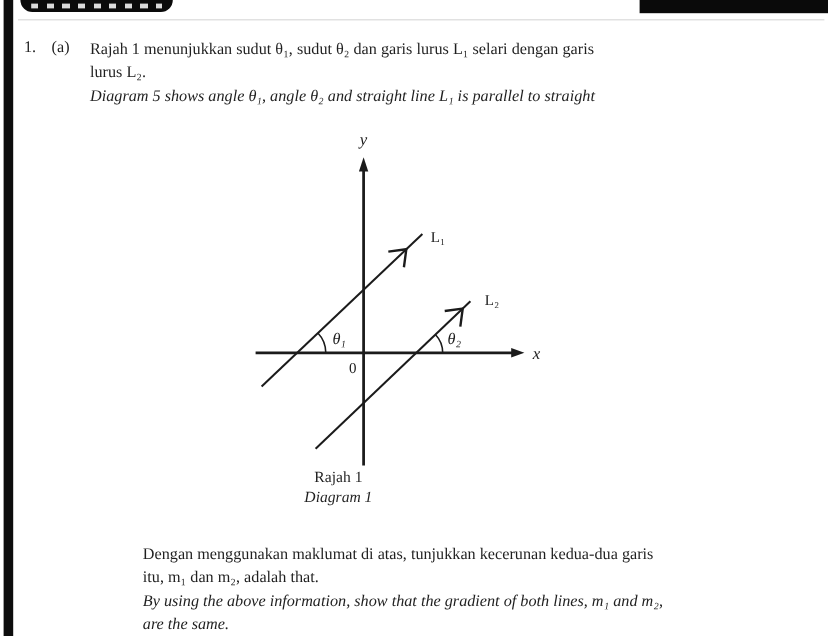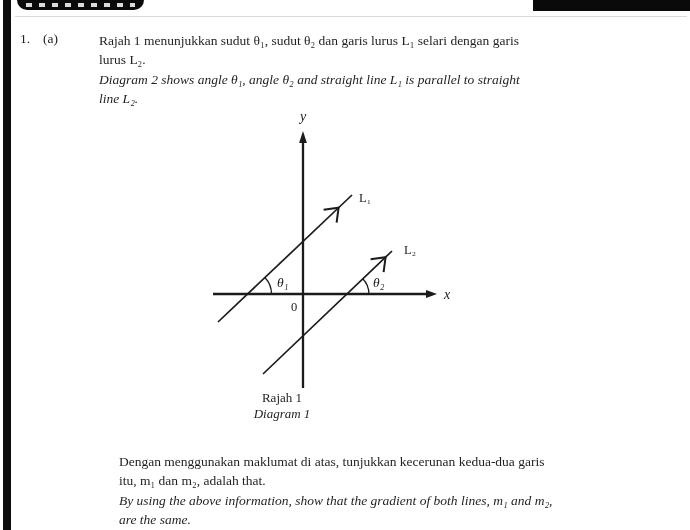--- a/index.html
+++ b/index.html
@@ -10,21 +10,21 @@
   }
   .abs{position:absolute;}
   .left-border{left:3px;top:0;width:8px;height:530px;background:#0d0d0d;}
   .top-bar{left:533px;top:0;width:157px;height:11px;background:#0a0a0a;}
   .badge{left:17px;top:-10px;width:127px;height:20px;background:#0a0a0a;border-radius:10px;}
   .badge-marks{position:absolute;left:9px;right:9px;bottom:3px;height:4px;
     background:repeating-linear-gradient(90deg,rgba(255,255,255,.85) 0 6px,transparent 6px 13px);}
   .rule{left:15px;top:16px;width:672px;height:1px;background:#dadada;}
   .qnum{left:20px;top:31px;font-size:13.5px;}
   .qpart{left:43px;top:31px;font-size:13.5px;}
-  .qtext{left:75px;top:31px;width:578px;font-size:13.5px;line-height:19.3px;margin-left:24px;}
+  .qtext{left:75px;top:31px;width:578px;font-size:13.5px;line-height:19.3px;}
   .tasktext{left:75px;top:452px;width:582px;font-size:13.5px;line-height:19.3px;margin-left:44px;}
   .en{font-style:italic;}
   .caption{left:212px;top:390px;width:140px;text-align:center;font-size:13px;line-height:16px;}
   .diagram-svg{position:absolute;left:200px;top:108px;}
   .stroke{stroke:#1b1b1b;fill:none;}
   .fill{fill:#1b1b1b;stroke:none;}
   .lbl{font-family:"Liberation Serif","DejaVu Serif",serif;fill:#1b1b1b;}
   .it{font-style:italic;}
 </style>
 </head>
@@ -38,22 +38,21 @@
     <div class="badge-marks"></div>
   </div>
   <div class="abs rule"></div>
 
   <div class="abs qnum">1.</div>
   <div class="abs qpart">(a)</div>
 
   <div class="abs qtext">
     <div>Rajah 1 menunjukkan sudut θ₁, sudut θ₂ dan garis lurus L₁ selari dengan garis</div>
     <div>lurus L₂.</div>
-    <div class="en">Diagram 2 shows angle θ₁, angle θ₂ and straight line L₁ is parallel to straight</div>
-    <div class="en">line L₂.</div>
+    <div class="en">Diagram 5 shows angle θ₁, angle θ₂ and straight line L₁ is parallel to straight</div>
   </div>
 
   <svg class="diagram-svg" width="260" height="285" viewBox="0 0 260 285">
 
     <line class="stroke" x1="103" y1="32" x2="103" y2="280" stroke-width="2.3"></line>
     <polygon class="fill" points="103,23 99.1,35 106.9,35"></polygon>
     <text class="lbl it" x="103" y="13" text-anchor="middle" font-size="14">y</text>
 
     <line class="stroke" x1="13" y1="186" x2="228" y2="186" stroke-width="2.3"></line>
     <polygon class="fill" points="237,186 226,182.1 226,189.9"></polygon>

